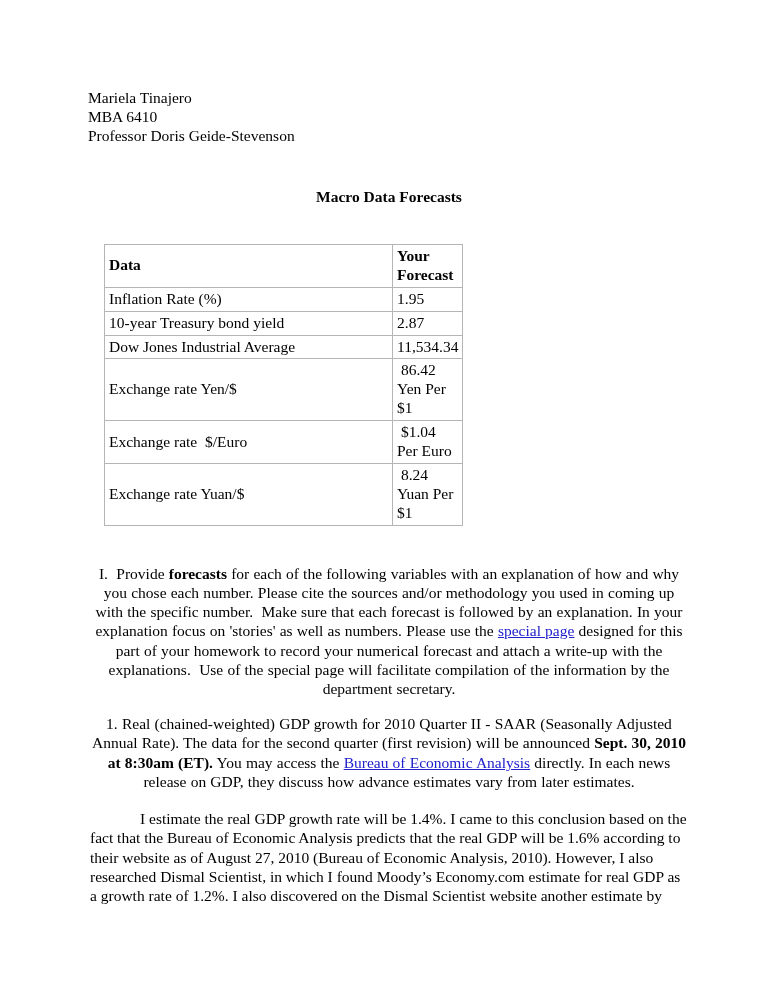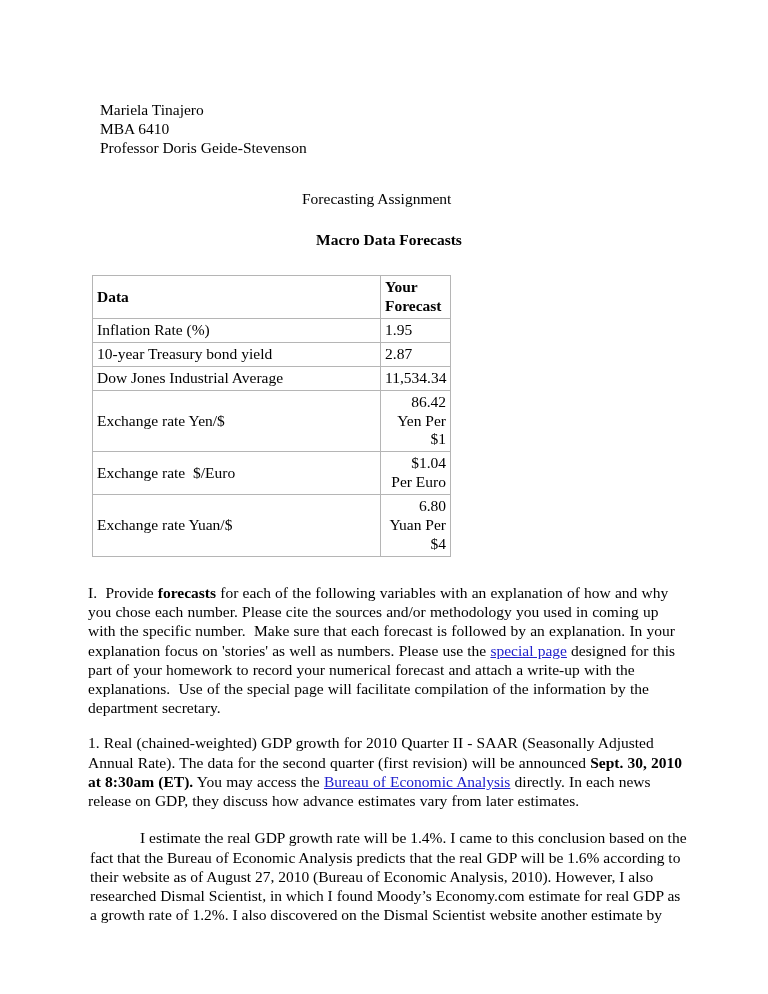--- a/index.html
+++ b/index.html
@@ -17,21 +17,21 @@
     -webkit-font-smoothing: antialiased;
   }
   .page {
     position: relative;
     width: 768px;
     height: 994px;
     box-sizing: border-box;
     padding: 88px 78px 0 88px;
   }
   .heading-block {
-    margin: 12px;
+    margin: 0;
   }
   .heading-line {
     margin: 0;
     white-space: pre;
   }
   .spacer-sm { height: 16px; }
   .spacer-md { height: 19px; }
   .spacer-lg { height: 22px; }
 
   .centered-title {
@@ -44,21 +44,21 @@
     margin: 0;
     font-weight: bold;
     white-space: pre;
     text-align: center;
   }
 
   table.forecast-table {
     border-collapse: collapse;
     width: 358px;
     table-layout: fixed;
-    margin: 4px;
+    margin: 16px;
   }
   table.forecast-table td {
     border: 1px solid #b5b5b5;
     padding: 2px 4px 2px 4px;
     vertical-align: middle;
     font-size: 15.5px;
     line-height: 1.22;
     white-space: pre-wrap;
   }
   table.forecast-table col.c-data { width: 288px; }
@@ -70,26 +70,25 @@
     vertical-align: middle;
   }
   table.forecast-table td.hdr-fc {
     vertical-align: top;
   }
   table.forecast-table tr.multi td {
     vertical-align: middle;
   }
   table.forecast-table tr.multi td.val {
     vertical-align: top;
-    text-align: right;
   }
 
   p.body-par {
     margin: 0;
-    text-align: left;
+    text-align: center;
     white-space: pre-wrap;
     word-spacing: 0.02em;
   }
   p.indent-par {
     margin: 2px;
     text-indent: 50px;
     white-space: pre-wrap;
   }
   .b { font-weight: bold; }
   a.doc-link {
@@ -103,21 +102,20 @@
 <div class="page">
 
   <div class="heading-block">
     <div class="heading-line">Mariela Tinajero</div>
     <div class="heading-line">MBA 6410</div>
     <div class="heading-line">Professor Doris Geide-Stevenson</div>
   </div>
 
   <div class="spacer-md"></div>
 
-  <div class="centered-title">Forecasting Assignment</div>
 
   <div class="spacer-lg"></div>
 
   <div class="section-title">Macro Data Forecasts</div>
 
   <div class="spacer-lg"></div>
 
   <table class="forecast-table">
     <colgroup>
       <col class="c-data">
@@ -143,21 +141,21 @@
       <tr class="multi">
         <td>Exchange rate Yen/$</td>
         <td class="val"> 86.42 Yen Per $1</td>
       </tr>
       <tr class="multi">
         <td>Exchange rate  $/Euro</td>
         <td class="val"> $1.04 Per Euro</td>
       </tr>
       <tr class="multi">
         <td>Exchange rate Yuan/$</td>
-        <td class="val"> 6.80 Yuan Per $4</td>
+        <td class="val"> 8.24 Yuan Per $1</td>
       </tr>
     </tbody>
   </table>
 
   <div class="spacer-lg"></div>
 
   <p class="body-par"><span>I.  Provide </span><span class="b">forecasts</span><span> for each of the following variables with an explanation of how and why you chose each number. Please cite the sources and/or methodology you used in coming up with the specific number.  Make sure that each forecast is followed by an explanation. In your explanation focus on 'stories' as well as numbers. Please use the </span><a class="doc-link" href="#">special page</a><span> designed for this part of your homework to record your numerical forecast and attach a write-up with the explanations.  Use of the special page will facilitate compilation of the information by the department secretary.</span></p>
 
   <div class="spacer-sm"></div>
 

